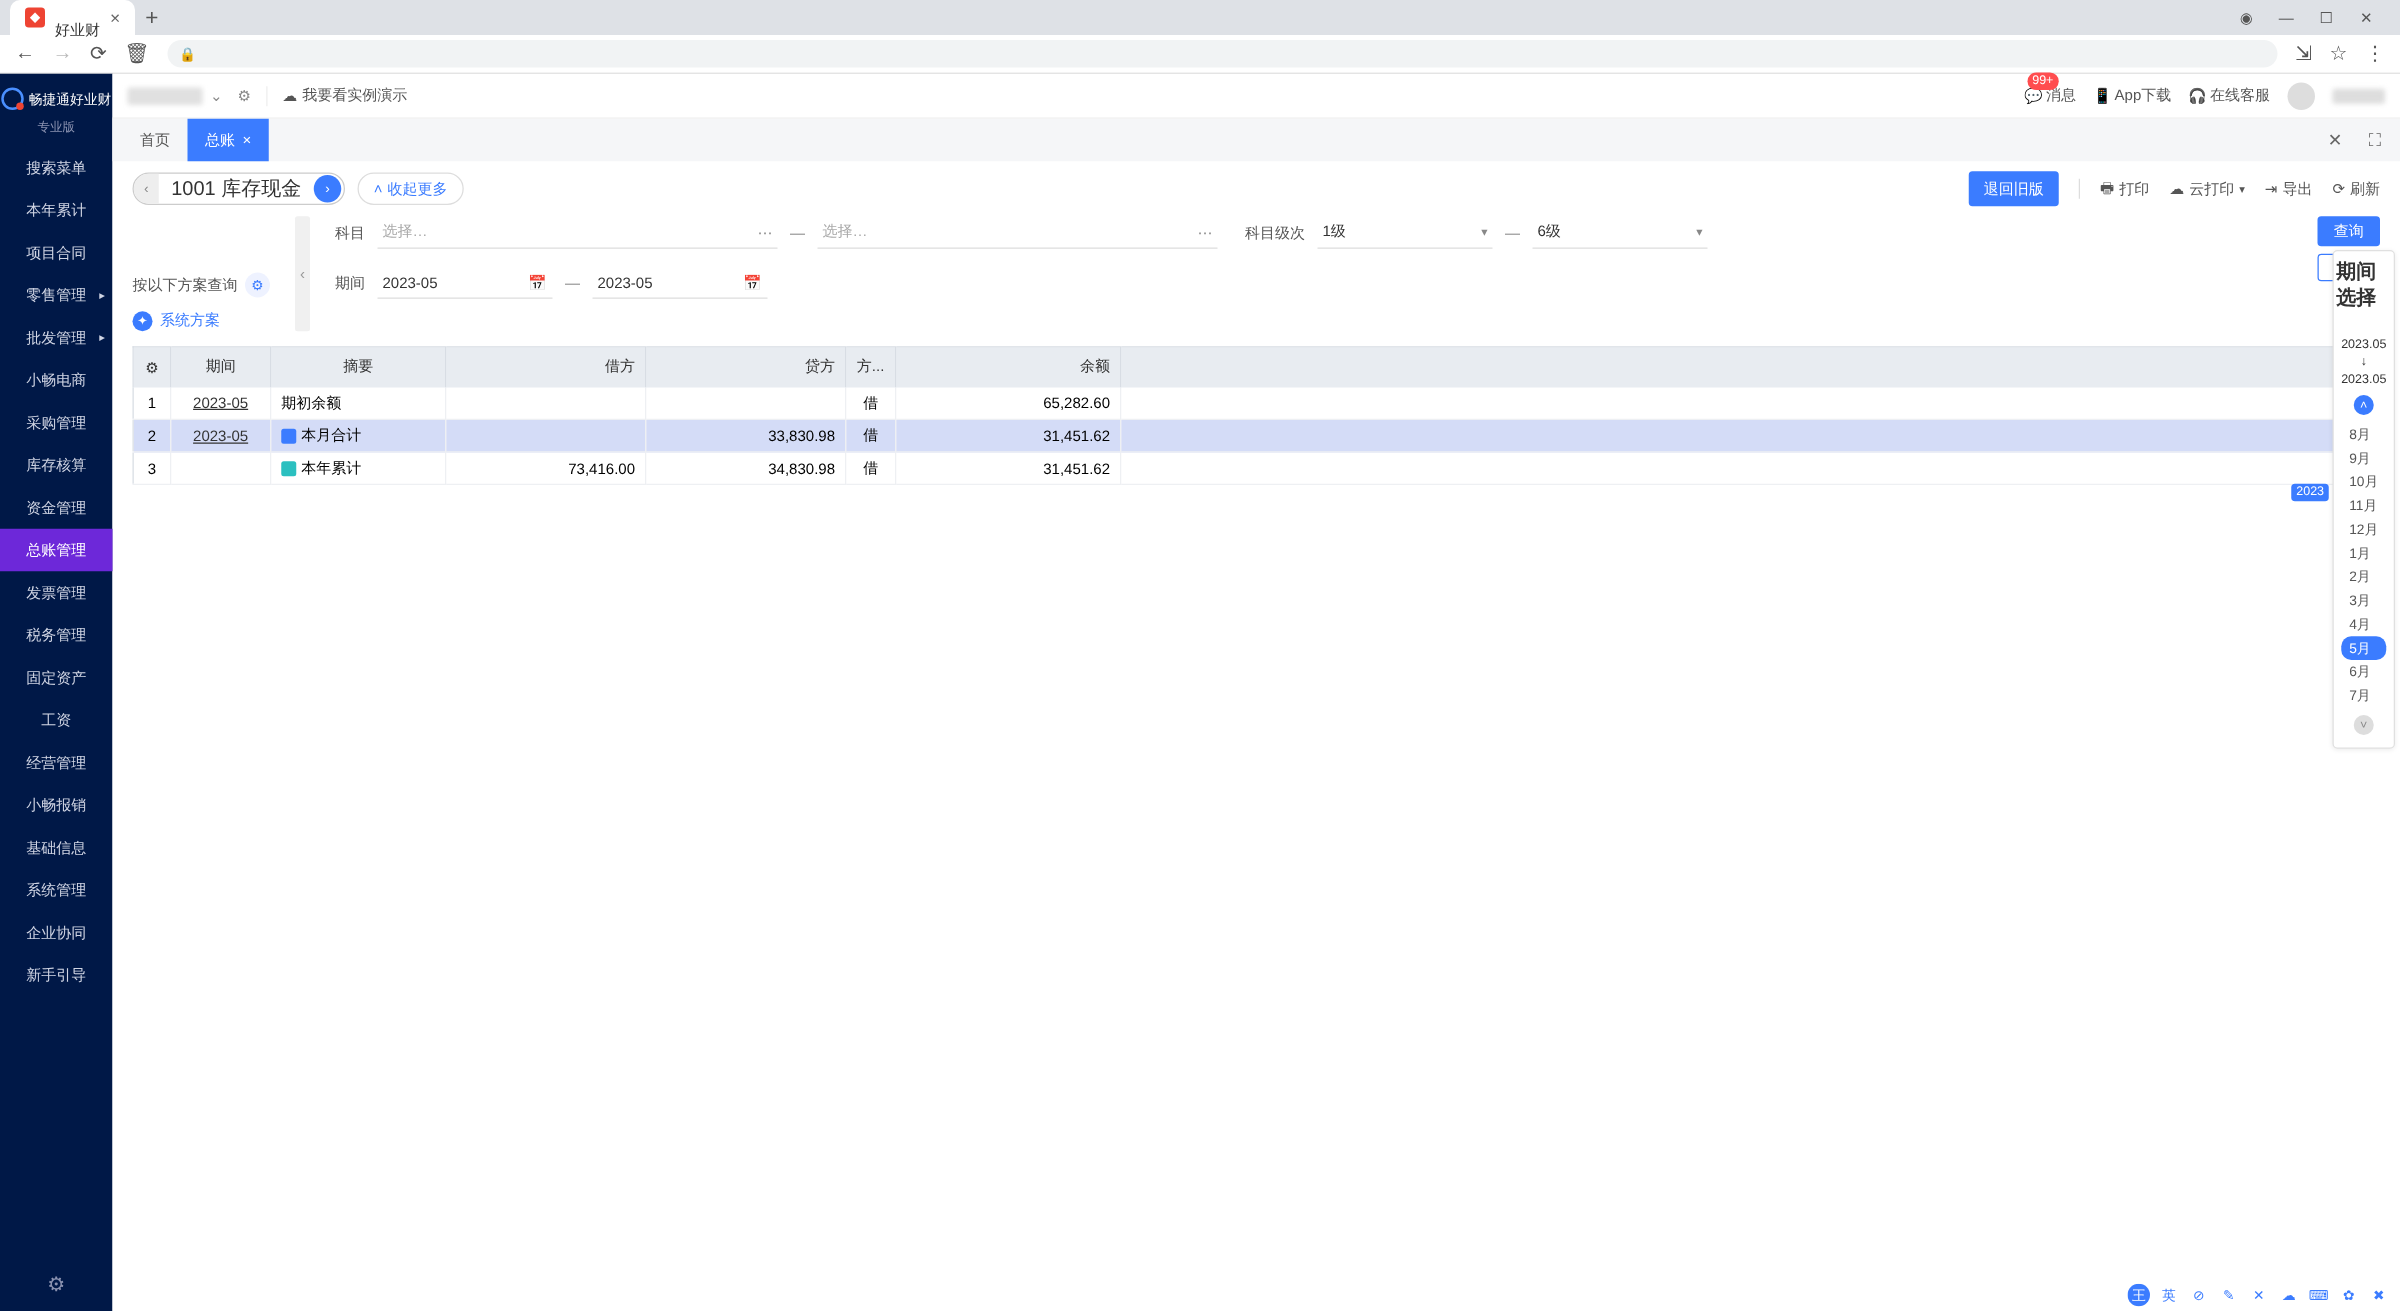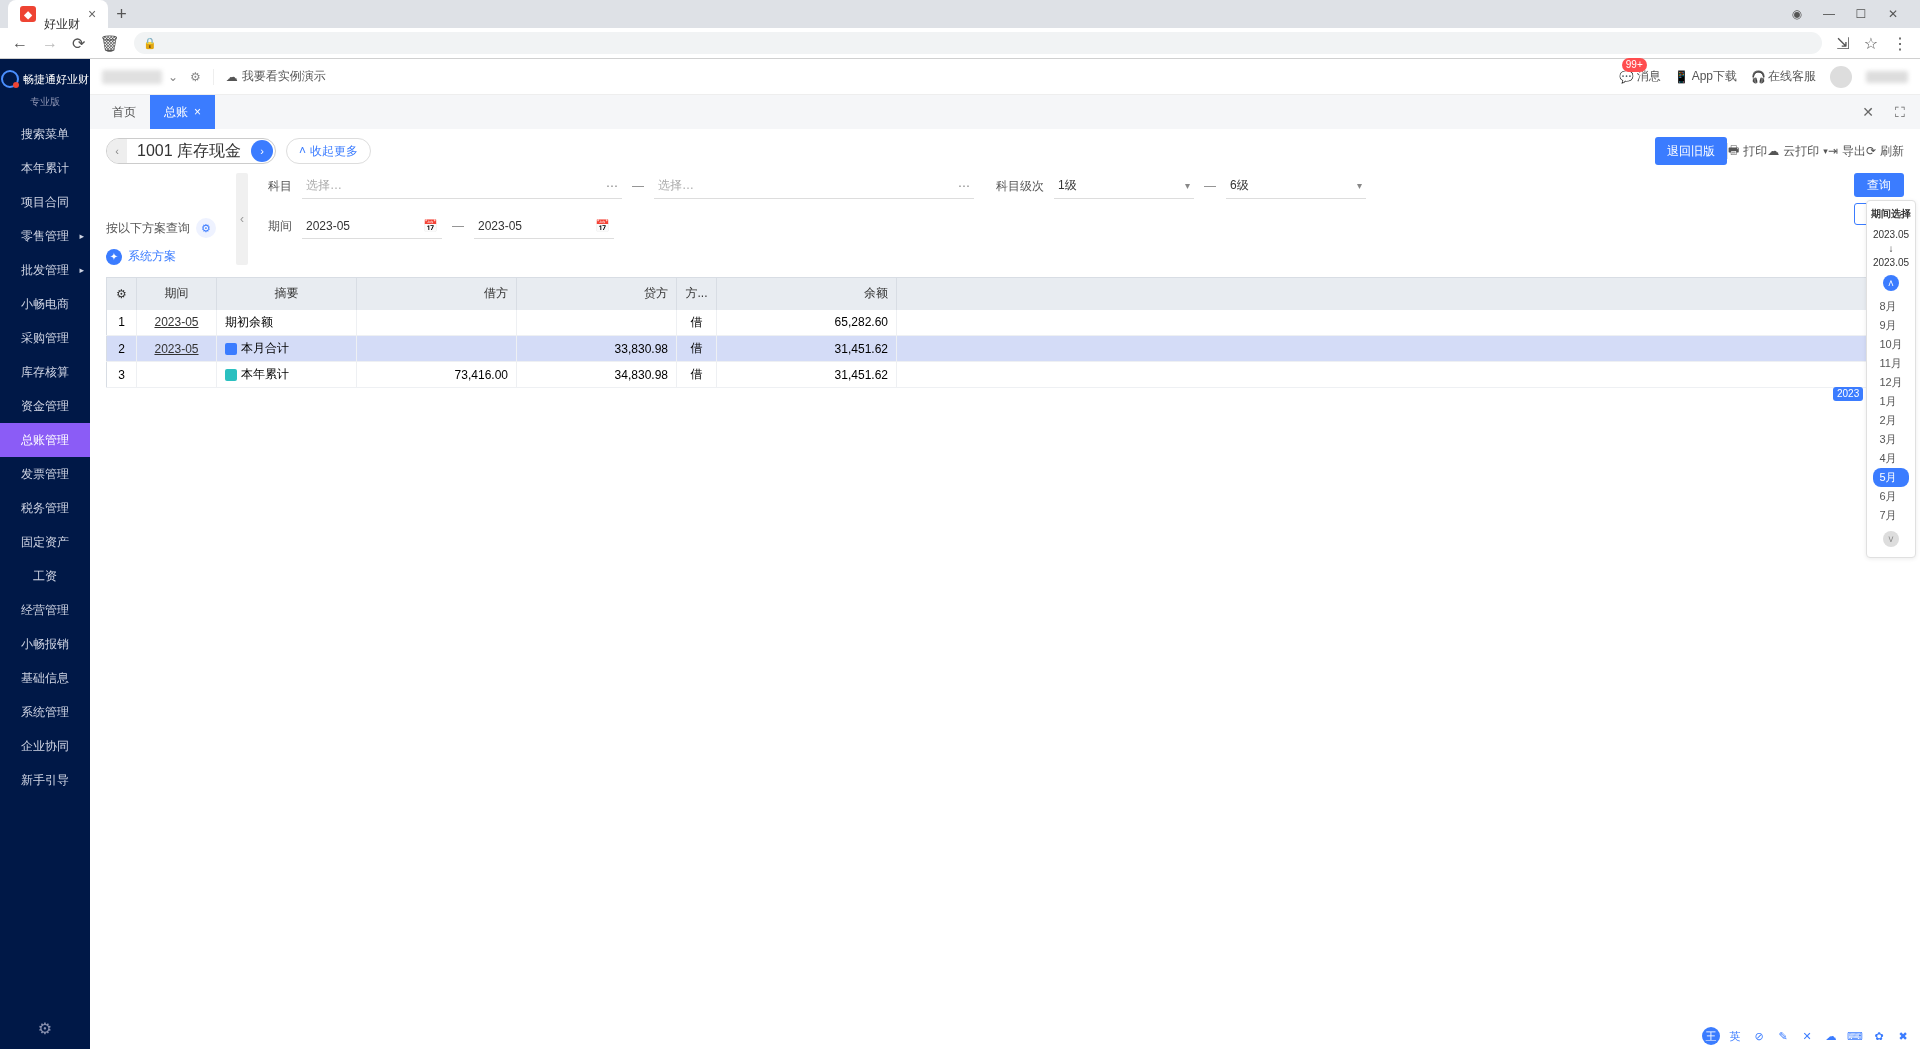--- a/index.html
+++ b/index.html
@@ -23,21 +23,21 @@
 .lock { font-size: 11px; }
 
 
 .app { display: flex; height: calc(1049px - 58px); }
 .sidebar { width: 90px; background: #001847; color: #d0d5e4; display: flex; flex-direction: column; flex-shrink: 0; }
 .logo-area { height: 40px; display: flex; align-items: center; justify-content: center; gap: 4px; font-size: 11px; color: #fff; }
 .logo-mark { width: 18px; height: 18px; border: 2px solid #4a8fff; border-radius: 50%; position: relative; }
 .logo-mark::after { content: ''; position: absolute; width: 6px; height: 6px; background: #e43; border-radius: 50%; bottom: -2px; right: -2px; }
 .edition { font-size: 10px; text-align: center; color: #8a92b0; margin-top: -4px; margin-bottom: 8px; }
 .nav-item { height: 34px; display: flex; align-items: center; justify-content: center; font-size: 12px; cursor: pointer; position: relative; }
-.nav-item.active { background: #8b5cf6; color: #fff; }
+.nav-item.active { background: #6d28d9; color: #fff; }
 .nav-item .caret { position: absolute; right: 6px; font-size: 9px; }
 .sidebar-settings { margin-top: auto; text-align: center; padding: 12px; color: #8a92b0; font-size: 16px; cursor: pointer; }
 
 .main { flex: 1; display: flex; flex-direction: column; background: #fff; min-width: 0; }
 
 
 .topbar { height: 36px; display: flex; align-items: center; padding: 0 12px; border-bottom: 1px solid #eee; gap: 12px; }
 .company-sel { display: flex; align-items: center; gap: 6px; }
 .company-blur { width: 60px; height: 14px; background: #e0e0e0; filter: blur(2px); border-radius: 2px; }
 .demo-link { display: flex; align-items: center; gap: 4px; color: #555; font-size: 12px; cursor: pointer; }
@@ -55,21 +55,21 @@
 .ctab-actions { margin-left: auto; display: flex; gap: 8px; }
 .ctab-btn { width: 24px; height: 24px; display: flex; align-items: center; justify-content: center; color: #666; cursor: pointer; font-size: 14px; }
 
 
 .toolbar { height: 44px; display: flex; align-items: center; padding: 0 16px; gap: 10px; }
 .account-pill { display: flex; align-items: center; height: 26px; border: 1px solid #ccc; border-radius: 13px; overflow: hidden; }
 .pill-left { width: 20px; height: 26px; background: #eee; display: flex; align-items: center; justify-content: center; color: #888; font-size: 11px; }
 .pill-text { padding: 0 10px; font-size: 16px; color: #333; }
 .pill-right { width: 22px; height: 22px; background: #3b7cff; border-radius: 50%; display: flex; align-items: center; justify-content: center; color: #fff; font-size: 11px; margin-right: 2px; }
 .collapse-pill { height: 26px; border: 1px solid #ddd; border-radius: 13px; padding: 0 12px; display: flex; align-items: center; gap: 4px; color: #3b7cff; font-size: 12px; cursor: pointer; }
-.toolbar-right { margin-left: auto; display: flex; align-items: center; gap: 0; }
+.toolbar-right { margin-left: auto; display: flex; align-items: center; gap: 16px; }
 .tb-btn { display: flex; align-items: center; gap: 4px; font-size: 12px; color: #555; cursor: pointer; }
 .tb-btn.primary { background: #3b7cff; color: #fff; height: 28px; padding: 0 12px; border-radius: 3px; }
 .divider { width: 1px; height: 16px; background: #ddd; }
 
 
 .filter-wrap { display: flex; padding: 0 16px 12px; gap: 10px; }
 .filter-left { width: 120px; }
 .filter-left-title { display: flex; align-items: center; gap: 6px; font-size: 12px; color: #555; margin-bottom: 10px; margin-top: 45px; }
 .gear-circle { width: 20px; height: 20px; border-radius: 50%; background: #eef2ff; color: #3b7cff; display: flex; align-items: center; justify-content: center; font-size: 11px; }
 .scheme-item { display: flex; align-items: center; gap: 6px; font-size: 12px; color: #3b7cff; cursor: pointer; }
@@ -105,21 +105,21 @@
 .col-credit { width: 160px; text-align: right; }
 .col-dir { width: 40px; text-align: center; }
 .col-balance { width: 180px; text-align: right; }
 .period-link { text-decoration: underline; color: #333; cursor: pointer; }
 .sum-icon { display: inline-block; width: 12px; height: 12px; border-radius: 2px; margin-right: 4px; vertical-align: middle; }
 .sum-icon.blue { background: #3b7cff; }
 .sum-icon.teal { background: #2bc0c0; }
 
 
 .period-panel { position: absolute; right: 4px; top: 200px; width: 50px; background: #fff; border: 1px solid #e0e0e0; border-radius: 4px; padding: 6px 2px; box-shadow: 0 1px 4px rgba(0,0,0,0.08); display: flex; flex-direction: column; align-items: center; gap: 2px; font-size: 11px; }
-.pp-title { font-size: 10px; color: #333; font-weight: bold; margin-bottom: 6px; }
+.pp-title { font-size: 16px; color: #333; font-weight: bold; margin-bottom: 19px; }
 .pp-range { font-size: 10px; color: #333; line-height: 12px; }
 .pp-scroll { width: 16px; height: 16px; background: #3b7cff; color: #fff; border-radius: 50%; display: flex; align-items: center; justify-content: center; font-size: 10px; margin: 4px 0; }
 .pp-month { padding: 2px 6px; color: #555; cursor: pointer; border-radius: 8px; }
 .pp-month.active { background: #3b7cff; color: #fff; }
 .pp-year-badge { position: absolute; left: -34px; top: 186px; background: #3b7cff; color: #fff; font-size: 10px; padding: 0 4px; border-radius: 3px; line-height: 14px; }
 
 
 .taskbar { position: fixed; bottom: 4px; right: 8px; display: flex; gap: 6px; align-items: center; }
 .tb-icon { width: 18px; height: 18px; border-radius: 50%; display: flex; align-items: center; justify-content: center; font-size: 11px; color: #3b7cff; }
 .tb-icon.blue { background: #3b7cff; color: #fff; }

